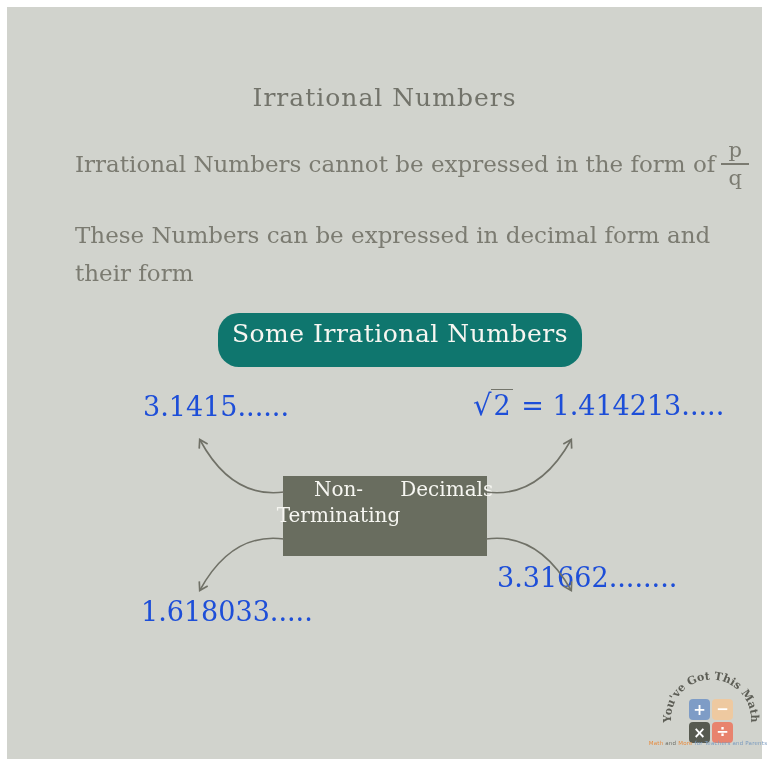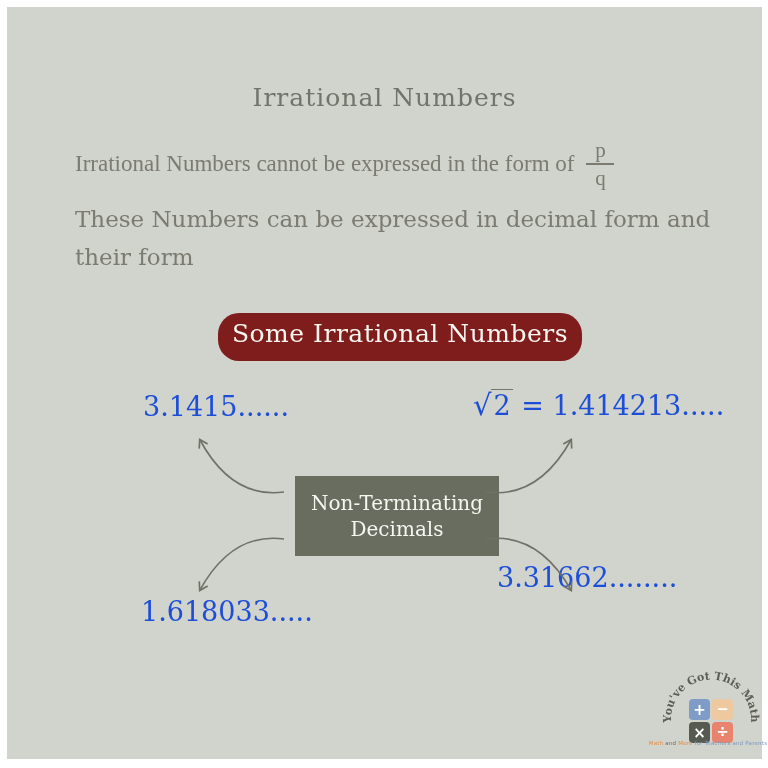--- a/index.html
+++ b/index.html
@@ -12,52 +12,52 @@
     position:absolute;left:7px;top:7px;right:6px;bottom:9px;
     background:#d1d3cd;
   }
   .page-title{
     position:absolute;left:0;top:52px;width:100%;
     text-align:center;font-size:25px;letter-spacing:1px;
     color:#72736a;font-weight:400;margin-top:24px;
   }
   .intro1{
     position:absolute;left:68px;top:126px;height:62px;
-    display:flex;align-items:center;gap:12px;
-    font-size:23px;color:#7b7b71;font-family:Liberation Serif, serif;
+    display:flex;align-items:center;gap:6px;
+    font-size:23px;color:#7b7b71;
   }
   .fraction{
     display:inline-flex;flex-direction:column;align-items:center;
     font-size:21px;color:#7b7b71;line-height:1.05;
   }
   .fraction .bar{width:28px;border-top:2px solid #7b7b71;margin:2px 0;}
   .intro2{
-    position:absolute;left:68px;top:193px;width:660px;
+    position:absolute;left:68px;top:209px;width:660px;
     font-size:23px;color:#7b7b71;line-height:38px;
   }
   .badge{
-    position:absolute;left:211px;top:306px;width:364px;height:48px;
-    background:#7f1d1d;border-radius:21px;
+    position:absolute;left:211px;top:306px;width:364px;height:54px;
+    background:#0f766e;border-radius:21px;
     color:#f6f6f1;font-size:25px;line-height:41px;text-align:center;
     letter-spacing:0.5px;
   }
   .num{
     position:absolute;font-size:27px;color:#1d4ed8;white-space:nowrap;
   }
   .num-tl{left:136px;top:384px;}
   .num-tr{left:466px;top:381px;}
   .num-bl{left:134px;top:589px;}
   .num-br{left:490px;top:555px;}
   .radical{font-size:29px;}
   .radicand{border-top:1.5px solid #74756b;padding:0 2px;}
   .center-box{
     position:absolute;left:276px;top:469px;width:204px;height:80px;
     background:#696d5f;color:#f6f6f1;
-    display:flex;flex-direction:column;justify-content:center;
-    text-align:center;font-size:20px;line-height:26px;margin-left:12px;
+    display:flex;justify-content:center;
+    text-align:center;font-size:20px;line-height:26px;
   }
   .arrows{position:absolute;left:0;top:0;width:768px;height:768px;pointer-events:none;}
   .logo{position:absolute;left:656px;top:659px;width:104px;height:100px;}
   .tagline{
     position:absolute;left:648px;top:740px;width:120px;
     text-align:center;font-size:5.5px;
     font-family:"DejaVu Sans","Liberation Sans",sans-serif;
     white-space:nowrap;letter-spacing:0.2px;
   }
   .tag-orange{color:#e78a3c;}

